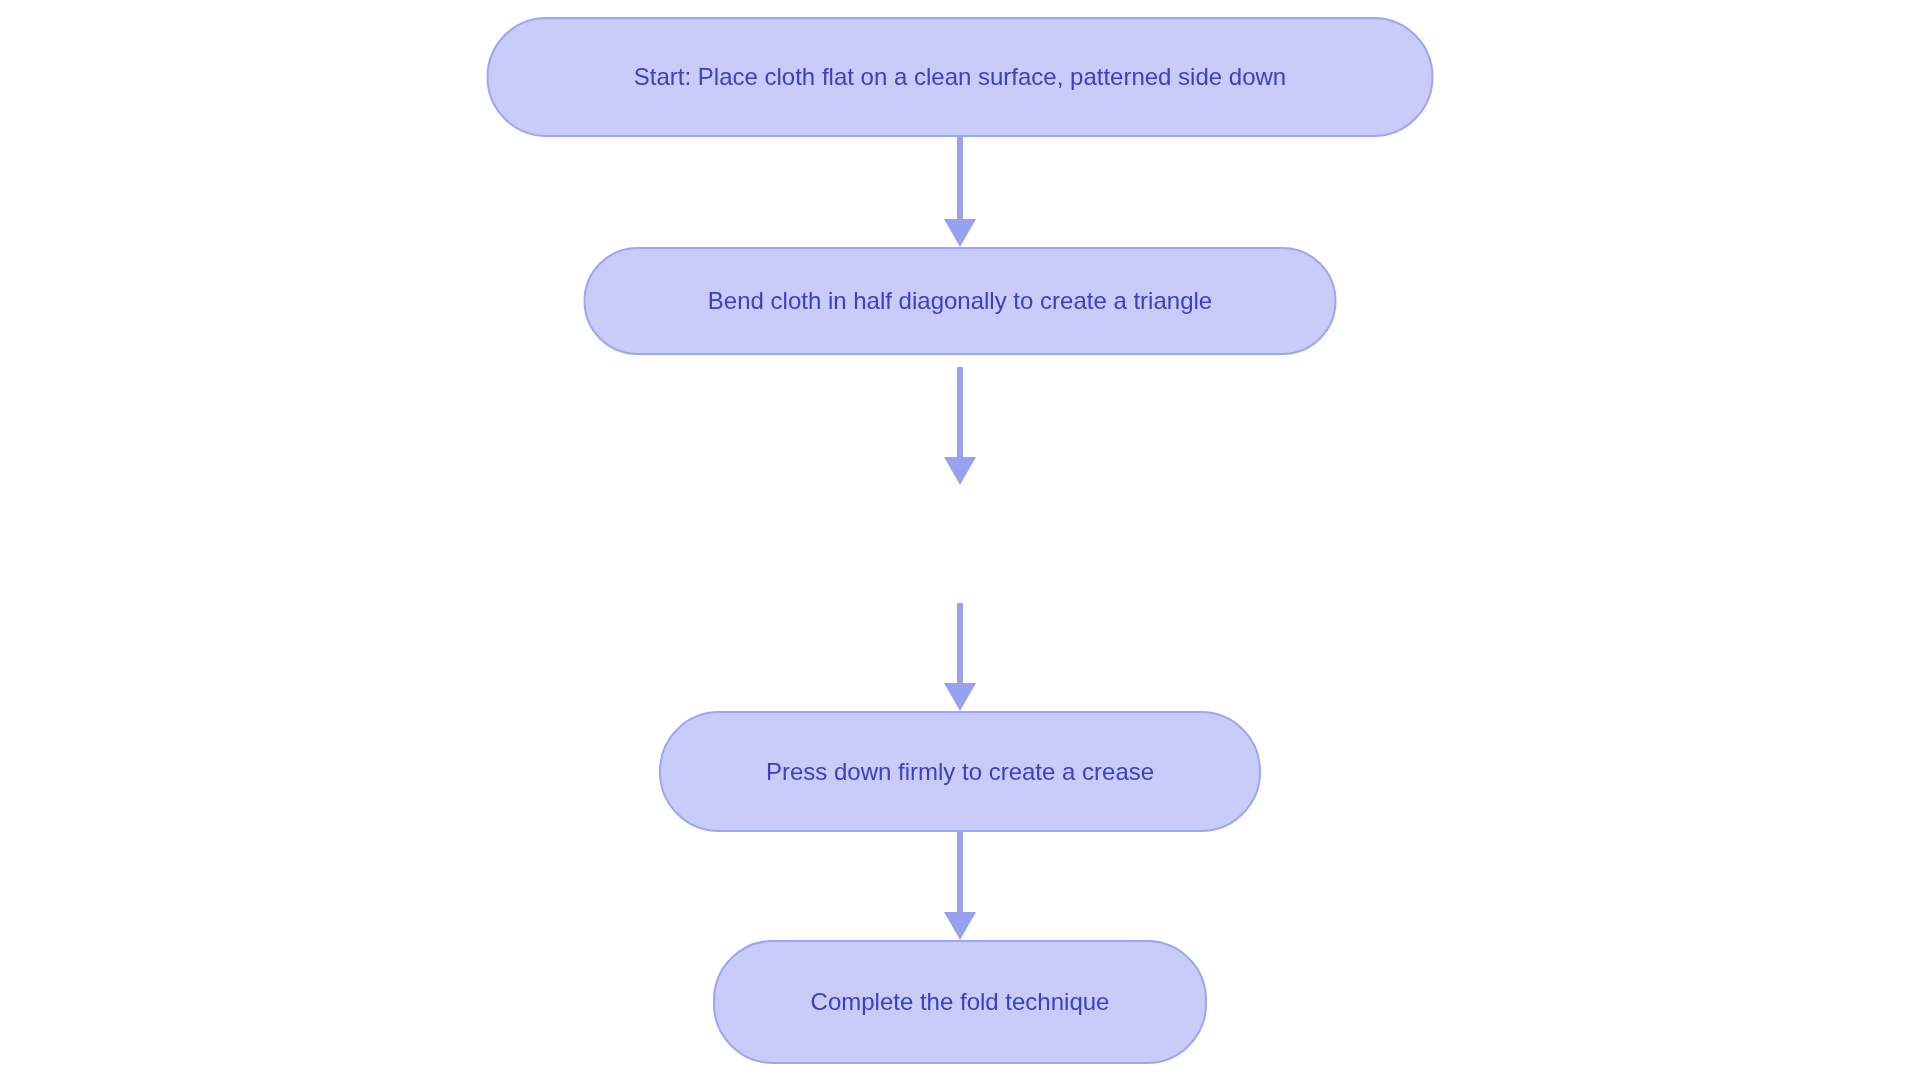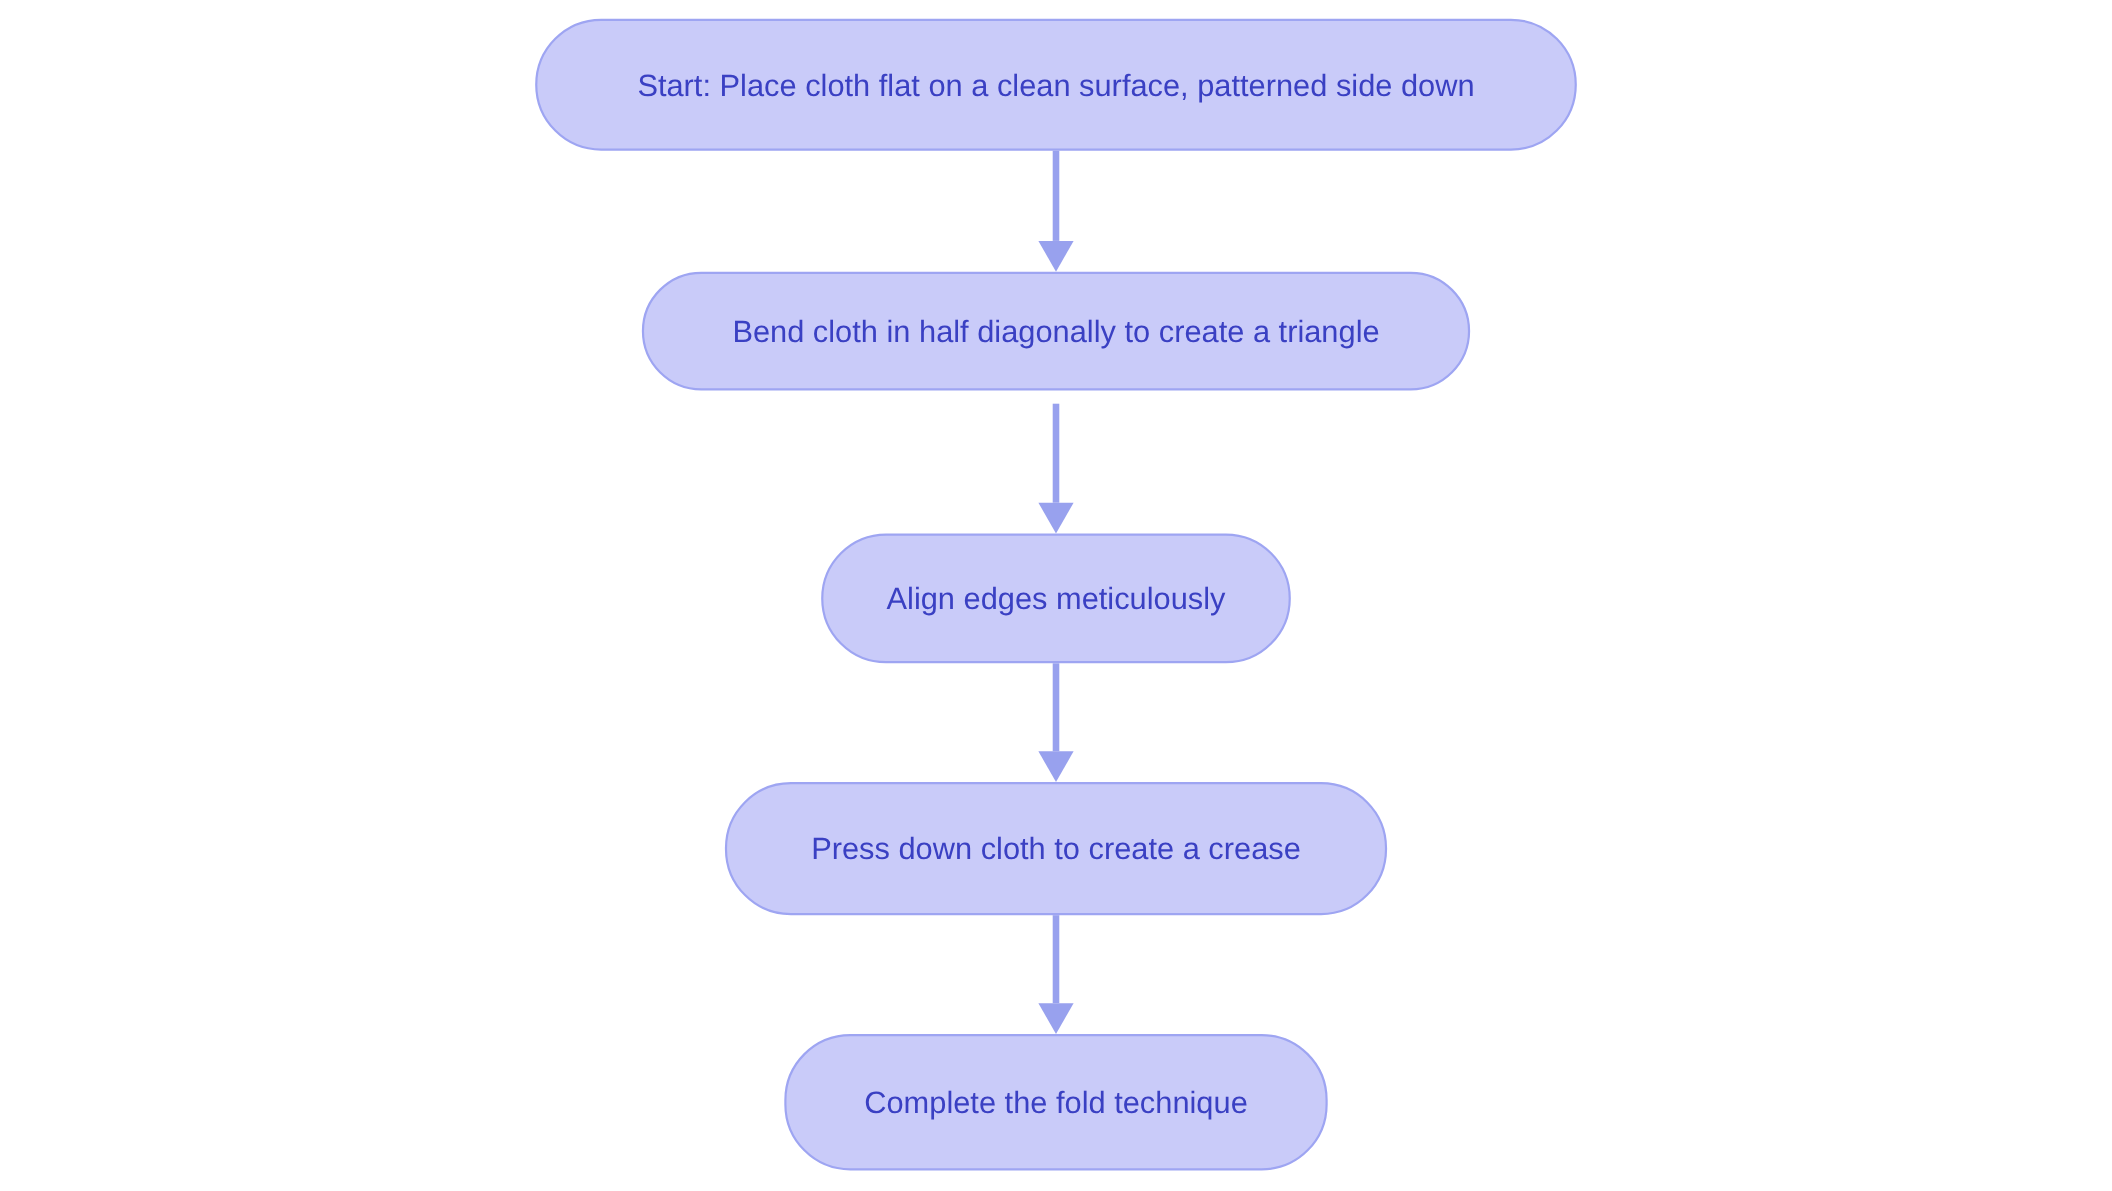--- a/index.html
+++ b/index.html
@@ -21,21 +21,21 @@
     transform: translateX(-50%);
     box-sizing: border-box;
     background: var(--node_fill, #c9cbf9);
     border: 2px solid var(--node_border, #9ea5f2);
     border-radius: 60px;
     display: flex;
     align-items: center;
     justify-content: center;
     text-align: center;
     color: var(--text_color, #3a40c3);
-    font-size: 28px;
+    font-size: 24px;
     line-height: 1.25;
     padding: 0 40px;
   }
   .n1 { top: 17px;  width: 947px; height: 120px; }
   .n2 { top: 247px; width: 753px; height: 108px; }
   .n3 { top: 485px; width: 427px; height: 118px; }
   .n4 { top: 711px; width: 602px; height: 121px; }
   .n5 { top: 940px; width: 494px; height: 124px; }
 
   .flow-arrow {
@@ -81,31 +81,28 @@
 
   <div class="flow-node n2">
     <span>Bend cloth in half diagonally to create a triangle</span>
   </div>
 
   <div class="flow-arrow a2">
     <div class="arrow-line"></div>
     <div class="arrow-head"></div>
   </div>
 
-  <div class="flow-node n3">
-    <span>Align edges meticulously</span>
-  </div>
 
   <div class="flow-arrow a3">
     <div class="arrow-line"></div>
     <div class="arrow-head"></div>
   </div>
 
   <div class="flow-node n4">
-    <span>Press down cloth to create a crease</span>
+    <span>Press down firmly to create a crease</span>
   </div>
 
   <div class="flow-arrow a4">
     <div class="arrow-line"></div>
     <div class="arrow-head"></div>
   </div>
 
   <div class="flow-node n5">
     <span>Complete the fold technique</span>
   </div>

